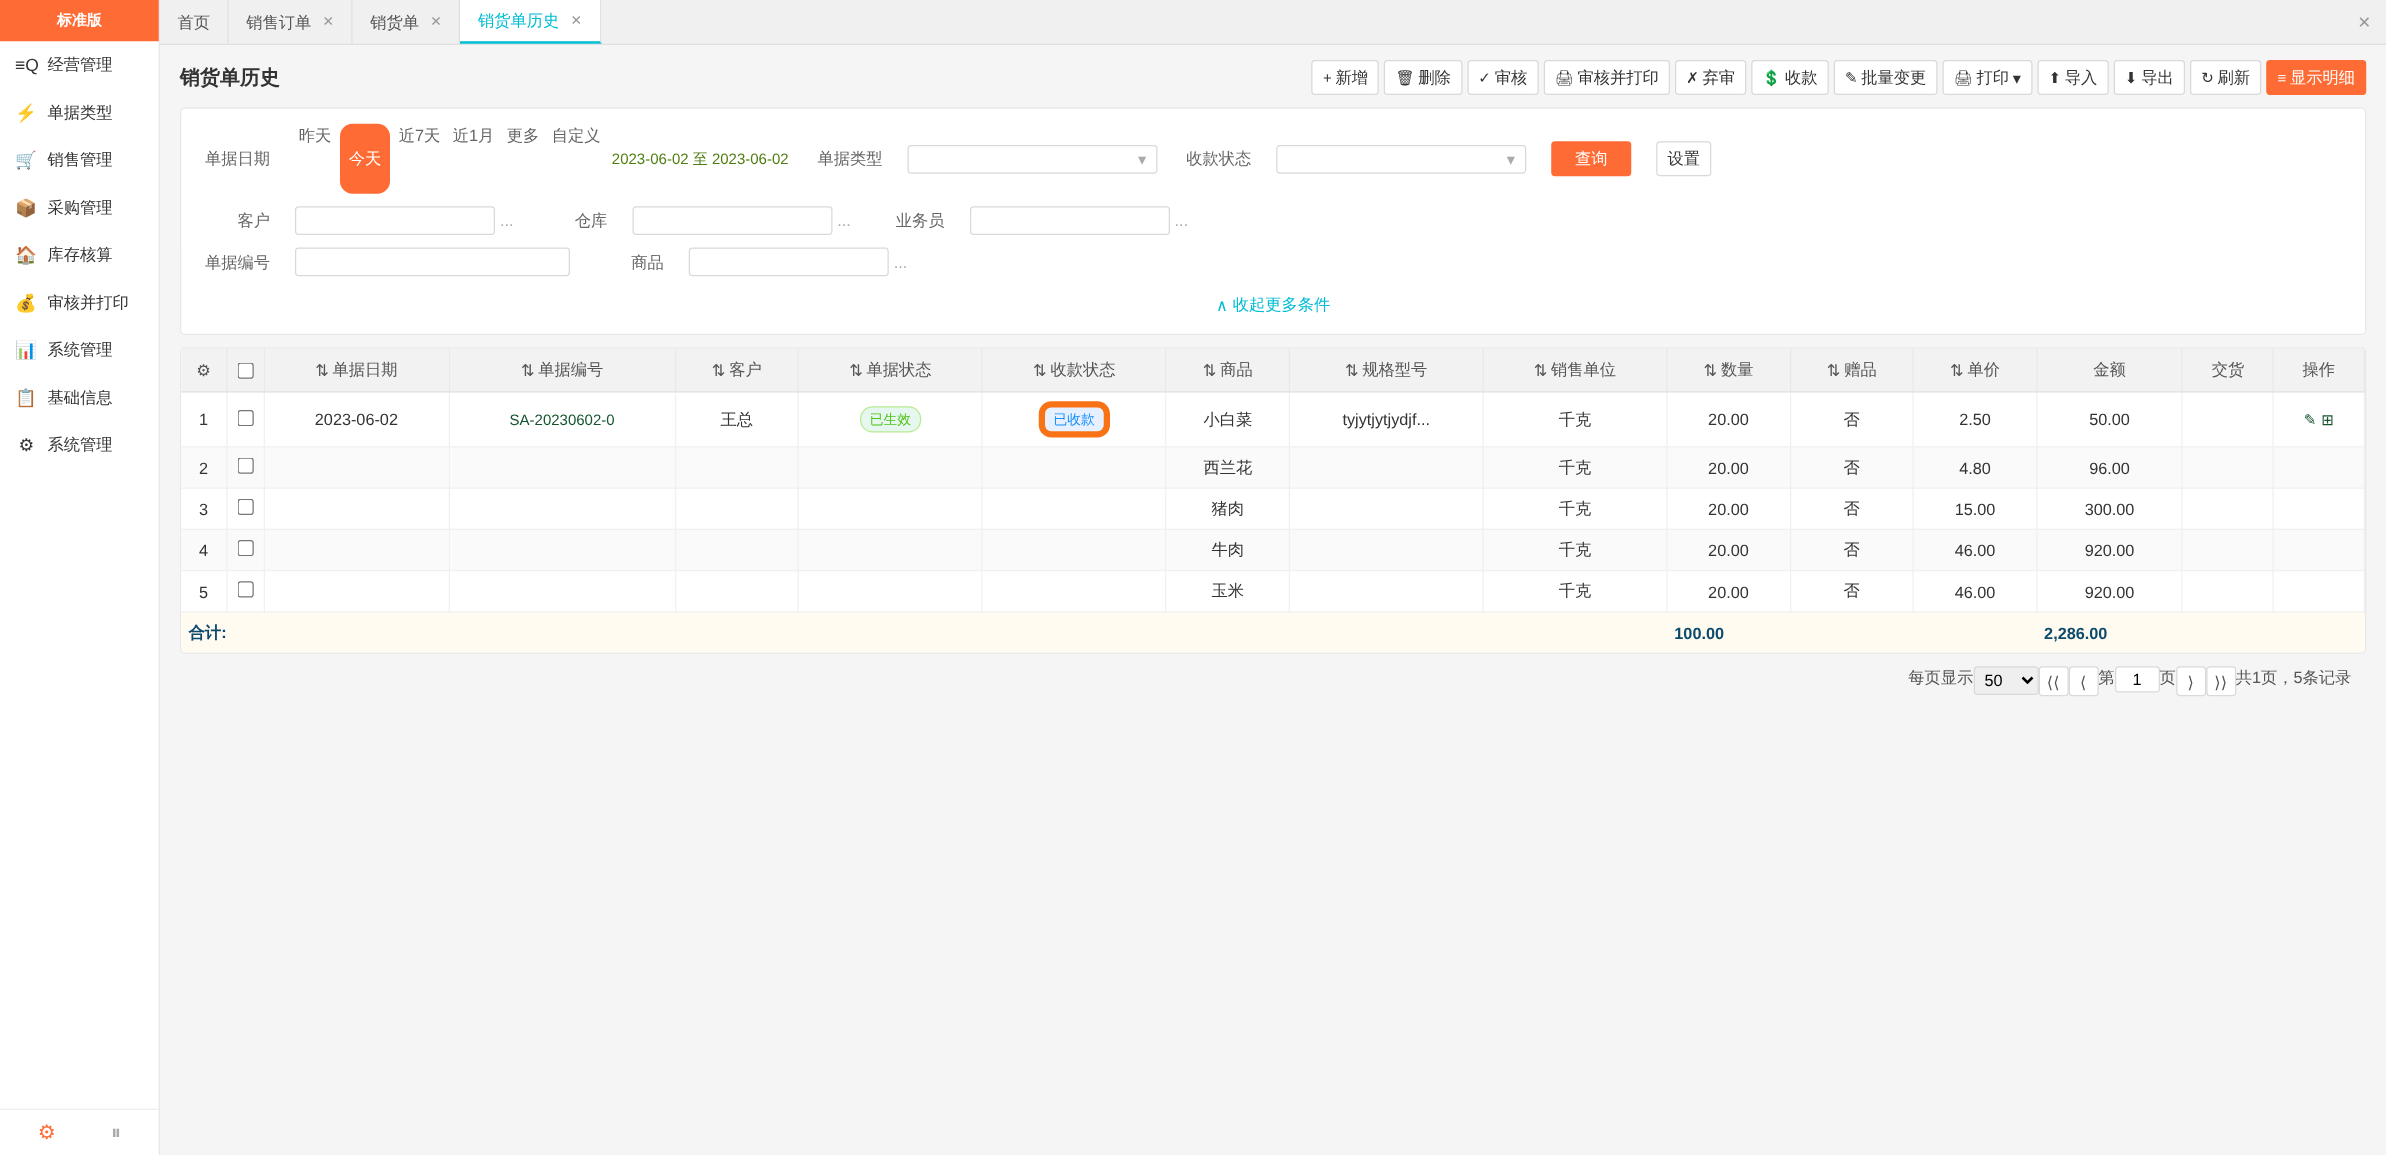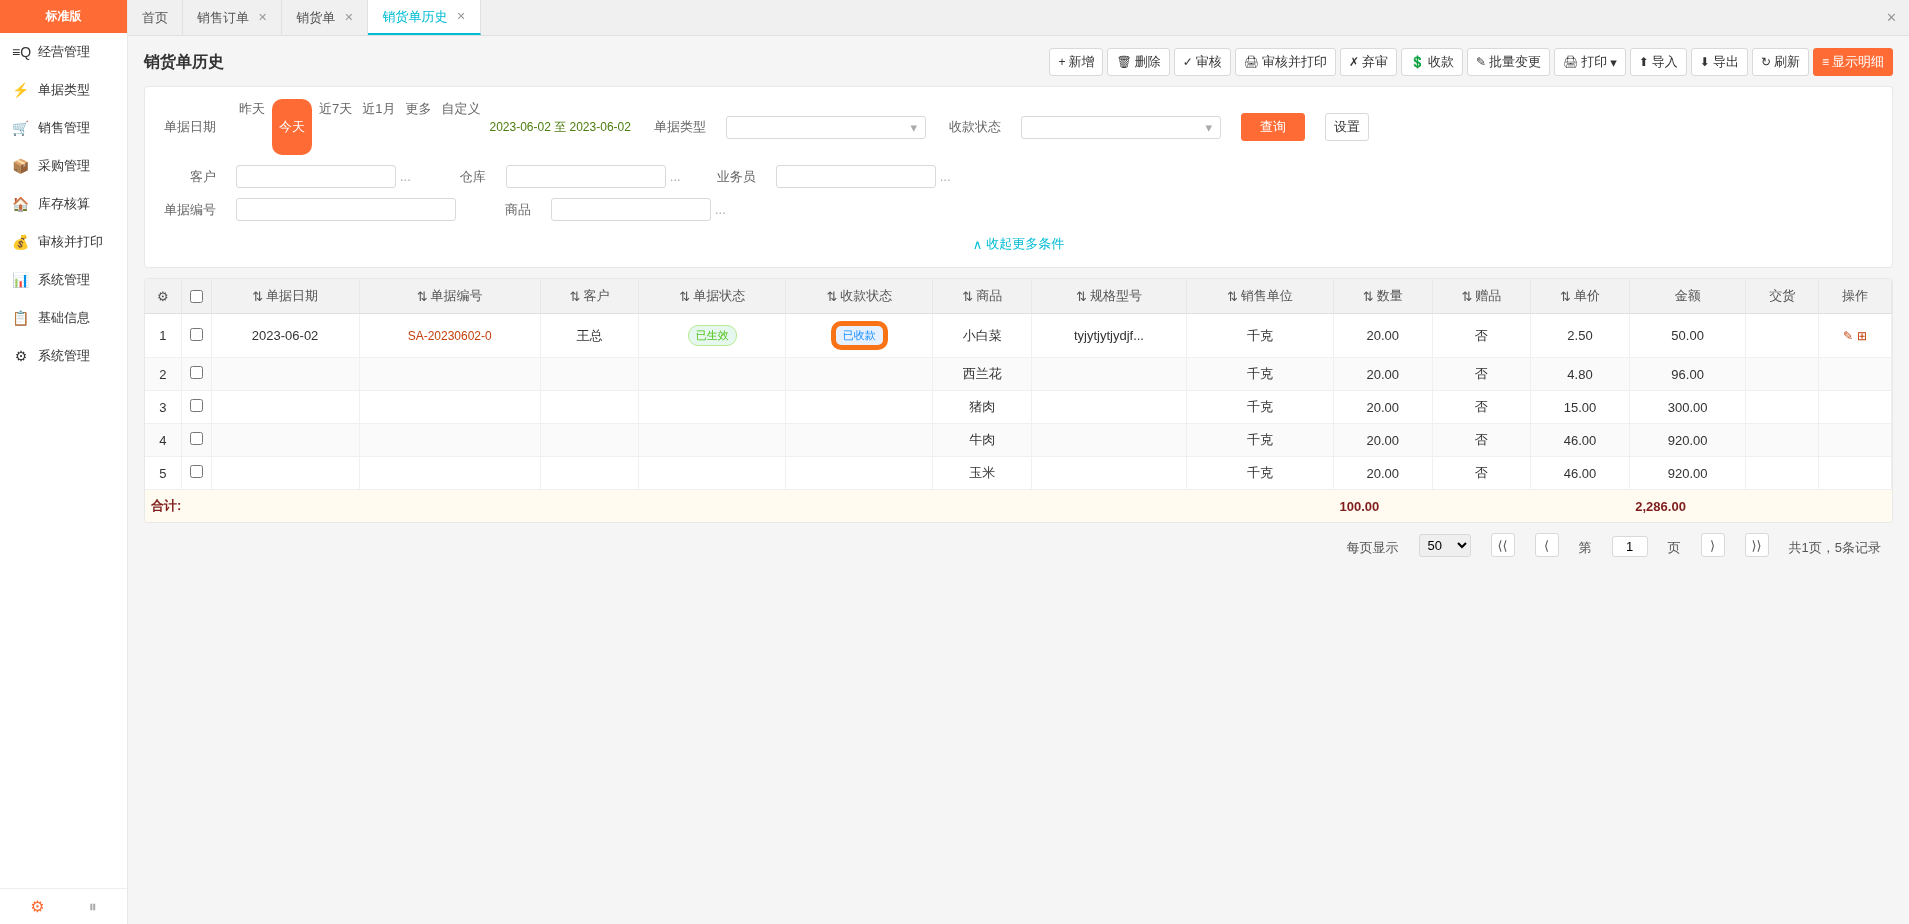--- a/index.html
+++ b/index.html
@@ -248,41 +248,41 @@
       white-space: nowrap;
     }
     .badge {
       display: inline-block;
       padding: 2px 7px;
       border-radius: 10px;
       font-size: 11px;
     }
     .badge-green { background: #e6f7f0; color: #52c41a; border: 1px solid #b7eb8f; }
     .badge-blue { background: #e6f0ff; color: #1890ff; border: 5px solid #f97316; }
-    .action-link { color: #c2410c; cursor: pointer; font-size: 12px; }
+    .action-link { color: #14532d; cursor: pointer; font-size: 12px; }
 
     
     .summary-row {
       background: #fffbf0;
       border-top: 1px solid #e8e8e8;
     }
     .summary-row td {
       padding: 7px 6px;
       font-weight: bold;
-      color: #7f1d1d;
+      color: #0c4a6e;
       margin-top: 39px;
     }
 
     
     .pagination {
       display: flex;
-      align-items: flex-end;
+      align-items: flex-start;
       justify-content: flex-end;
       padding: 10px 12px 6px;
-      gap: 20px;
+      gap: 0;
       font-size: 12px;
       color: #555;
     }
     .page-select {
       border: 1px solid #d9d9d9;
       border-radius: 3px;
       padding: 2px 4px;
       outline: none;
     }
     .page-btn {

